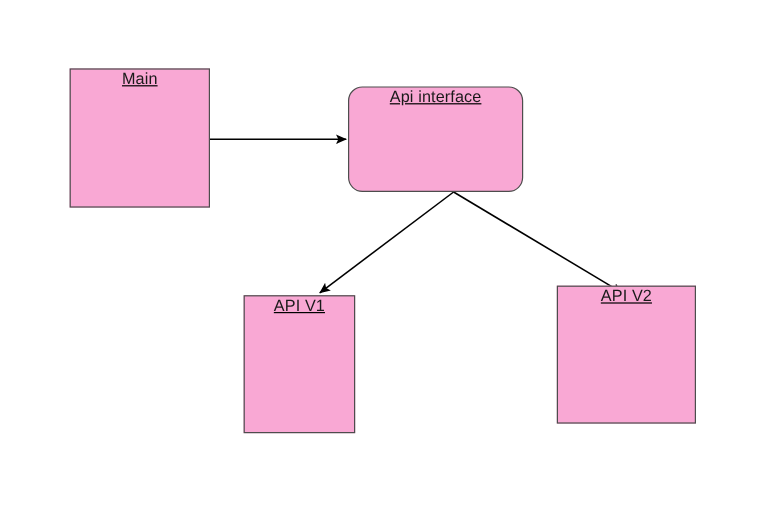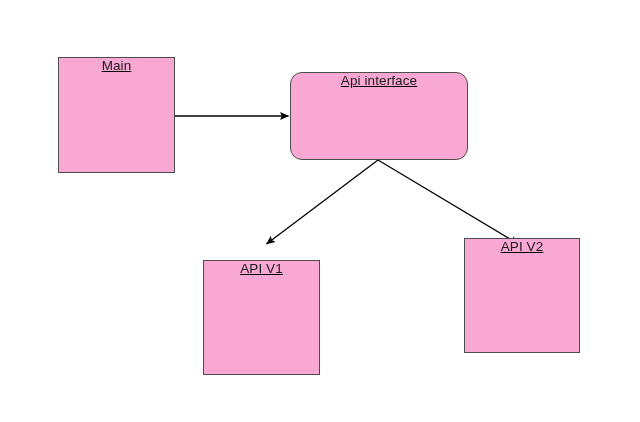--- a/index.html
+++ b/index.html
@@ -46,22 +46,22 @@
     text-align: center;
   }
   .node.rect {
     border-radius: 0;
   }
   .node.rounded {
     border-radius: 12px;
   }
   
   #node-main        { left: 58px;  top: 57px;  width: 117px; height: 116px; }
-  #node-api-iface   { left: 290px; top: 72px;  width: 178px; height: 88px;  }
-  #node-api-v1      { left: 203px; top: 260px; width: 117px; height: 115px; }
+  #node-api-iface   { left: 290px; top: 72px;  width: 146px; height: 88px;  }
+  #node-api-v1      { left: 203px; top: 246px; width: 93px; height: 115px; }
   #node-api-v2      { left: 464px; top: 238px; width: 116px; height: 115px; }
 </style>
 </head>
 <body>
 
 <div id="canvas">
 
   <svg id="edge-layer" viewBox="0 0 640 422" width="640" height="422" xmlns="http://www.w3.org/2000/svg">
     <defs>
       <marker id="arrowhead" viewBox="0 0 10 10" refX="9.4" refY="5" markerWidth="7" markerHeight="7" orient="auto-start-reverse" markerUnits="strokeWidth">

